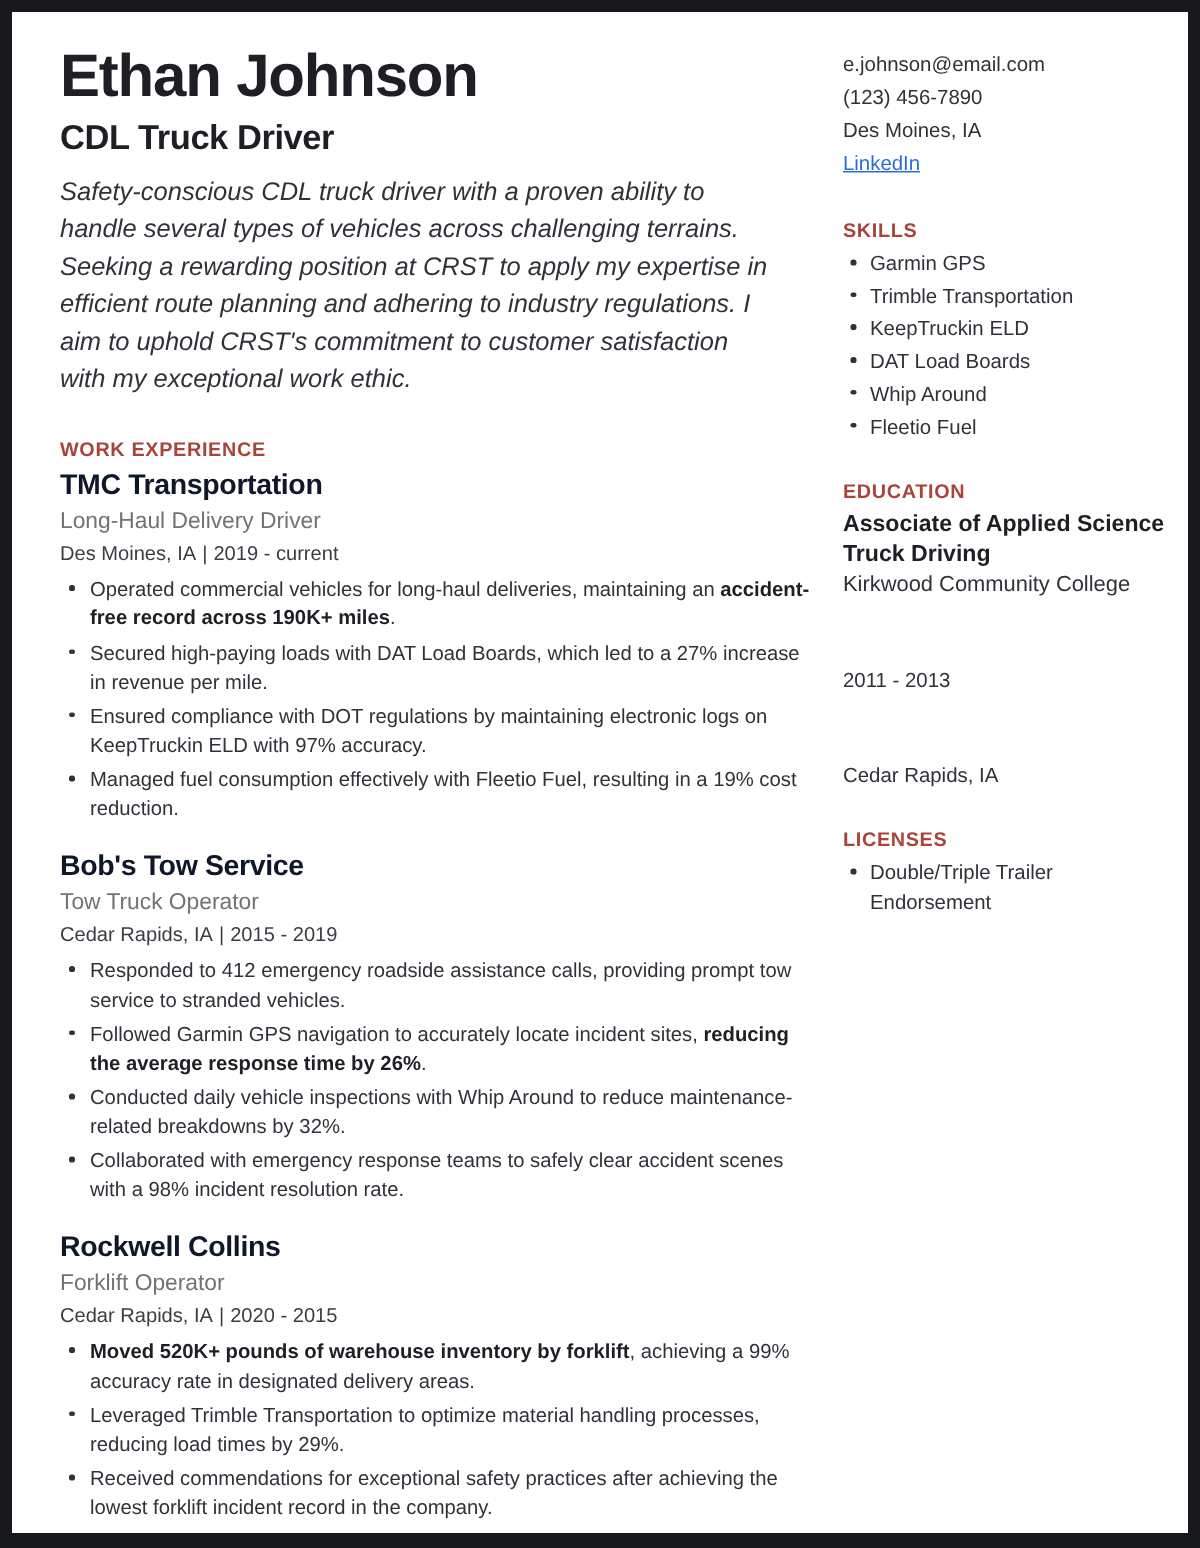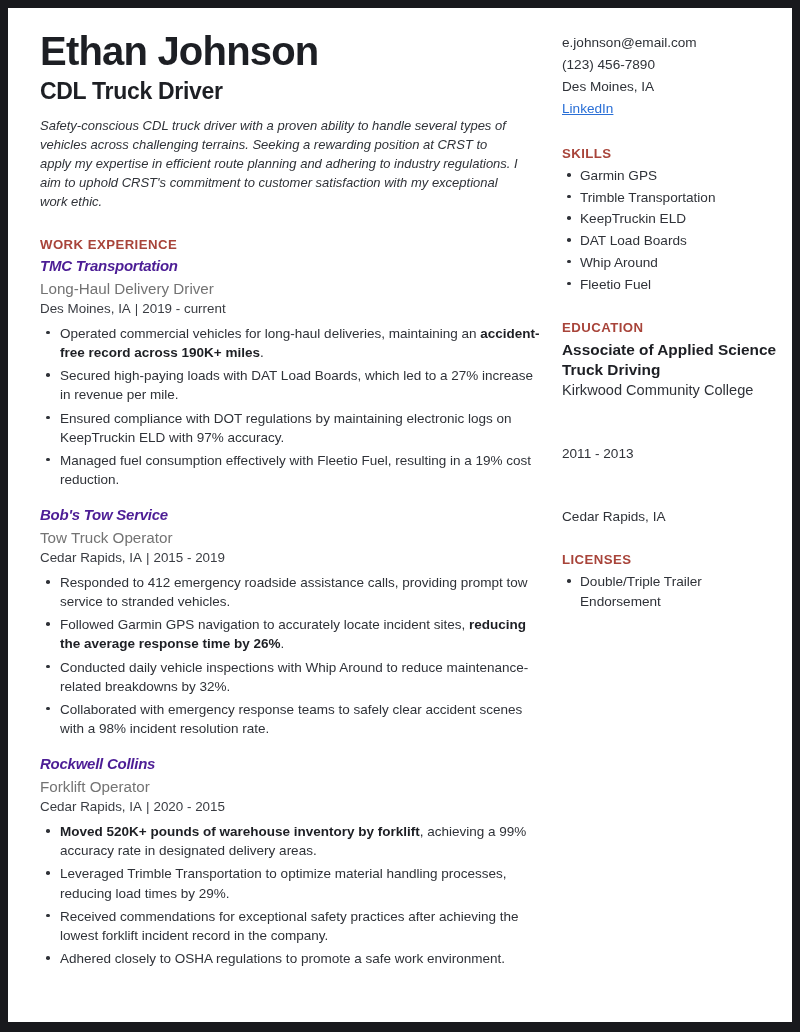--- a/index.html
+++ b/index.html
@@ -58,21 +58,21 @@
   }
   .headline {
     font-size: 23px;
     font-weight: 700;
     color: #1d1f24;
     letter-spacing: -0.3px;
     margin-top: 5px;
     line-height: 1.15;
   }
   .summary {
-    font-size: 13px;
+    font-size: 17px;
     font-style: italic;
     color: #2f3238;
     line-height: 1.47;
     margin-top: 11px;
     width: 478px;
   }
 
   
   .contact-list {
     list-style: none;
@@ -98,26 +98,25 @@
     text-transform: uppercase;
   }
   .sec-main { margin-top: 26px; margin-bottom: 5px; }
   .sec-side { margin-bottom: 5px; }
 
   
   .job { margin-bottom: 3px; }
   .job + .job { margin-top: 17px; }
 
   .job-company {
-    font-size: 15px;
-    font-weight: 700;
-    color: #4c1d95;
+    font-size: 19px;
+    font-weight: 700;
+    color: #0f172a;
     letter-spacing: -0.25px;
     line-height: 1.25;
-    font-style: italic;
   }
   .job-role {
     font-size: 15.2px;
     color: #737373;
     line-height: 1.4;
     margin-top: 2px;
   }
   .job-meta {
     font-size: 13.4px;
     color: #3a3d43;

